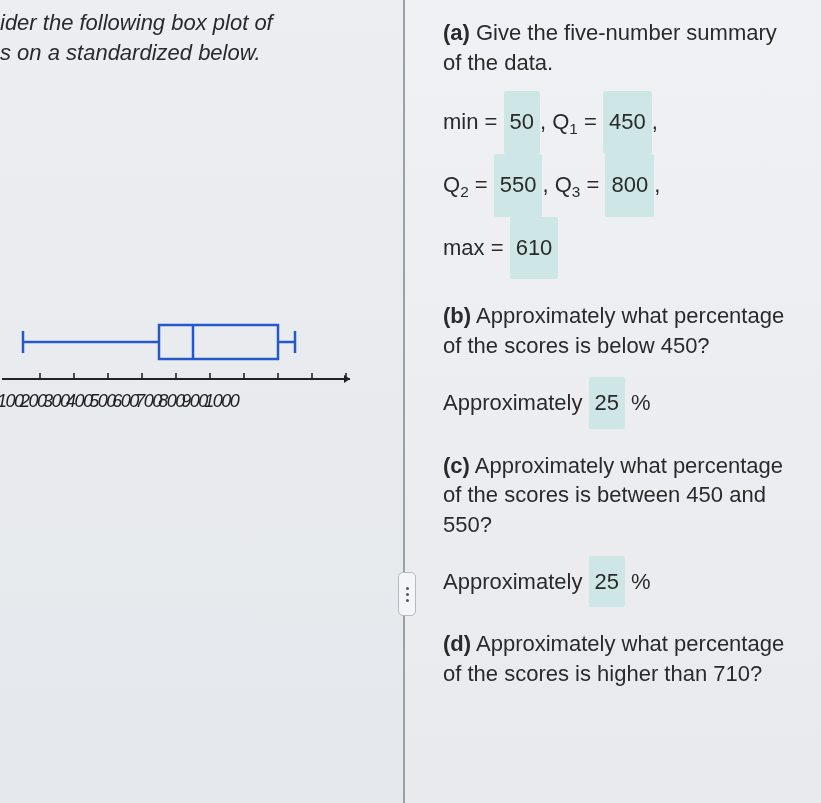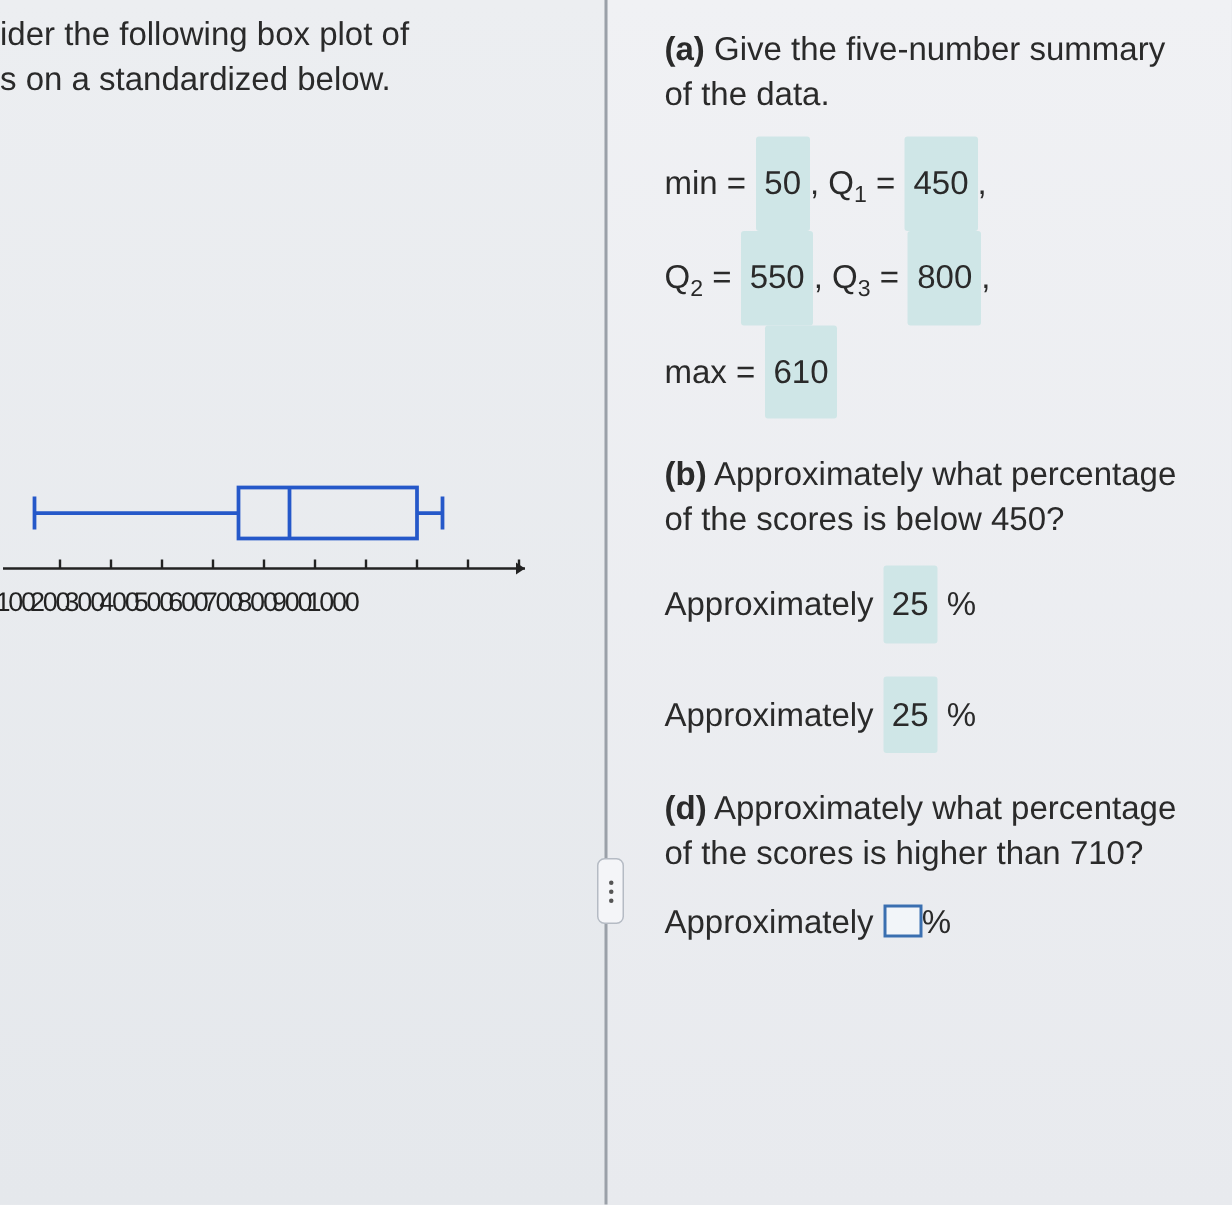--- a/index.html
+++ b/index.html
@@ -18,20 +18,21 @@
     width: 100%;
     height: 100%;
     position: relative;
   }
   .left-panel {
     width: 405px;
     padding: 8px 10px 10px 0;
     border-right: 2px solid #9aa0a8;
     position: relative;
     background: linear-gradient(180deg, #eceef1 0%, #e5e8ec 100%);
+    font-style: italic;
   }
   .right-panel {
     flex: 1;
     padding: 18px 20px 20px 38px;
     background: linear-gradient(180deg, #f0f1f4 0%, #e8eaee 100%);
   }
   .prompt {
     margin: 0 0 240px 0;
   }
   .axis-wrap {
@@ -160,28 +161,28 @@
     <div class="q-block">
       <div class="q-text">
         <span class="bold">(b)</span><span> Approximately what percentage of the scores is below 450?</span>
       </div>
       <div style="margin-top:16px;margin-bottom:22px;">
         <span>Approximately </span><span class="answer-fill">25</span><span> %</span>
       </div>
     </div>
 
     <div class="q-block">
+      <div class="q-text">
+        <span class="bold">(c)</span><span> Approximately what percentage of the scores is between 450 and 550?</span>
+      </div>
       <div style="margin-top:16px;margin-bottom:22px;">
         <span>Approximately </span><span class="answer-fill">25</span><span> %</span>
       </div>
     </div>
 
     <div class="q-block">
       <div class="q-text">
         <span class="bold">(d)</span><span> Approximately what percentage of the scores is higher than 710?</span>
       </div>
-      <div style="margin-top:16px;">
-        <span>Approximately </span><span class="empty-box"></span><span>%</span>
-      </div>
     </div>
 
   </div>
 </div>
 
 </body></html>

